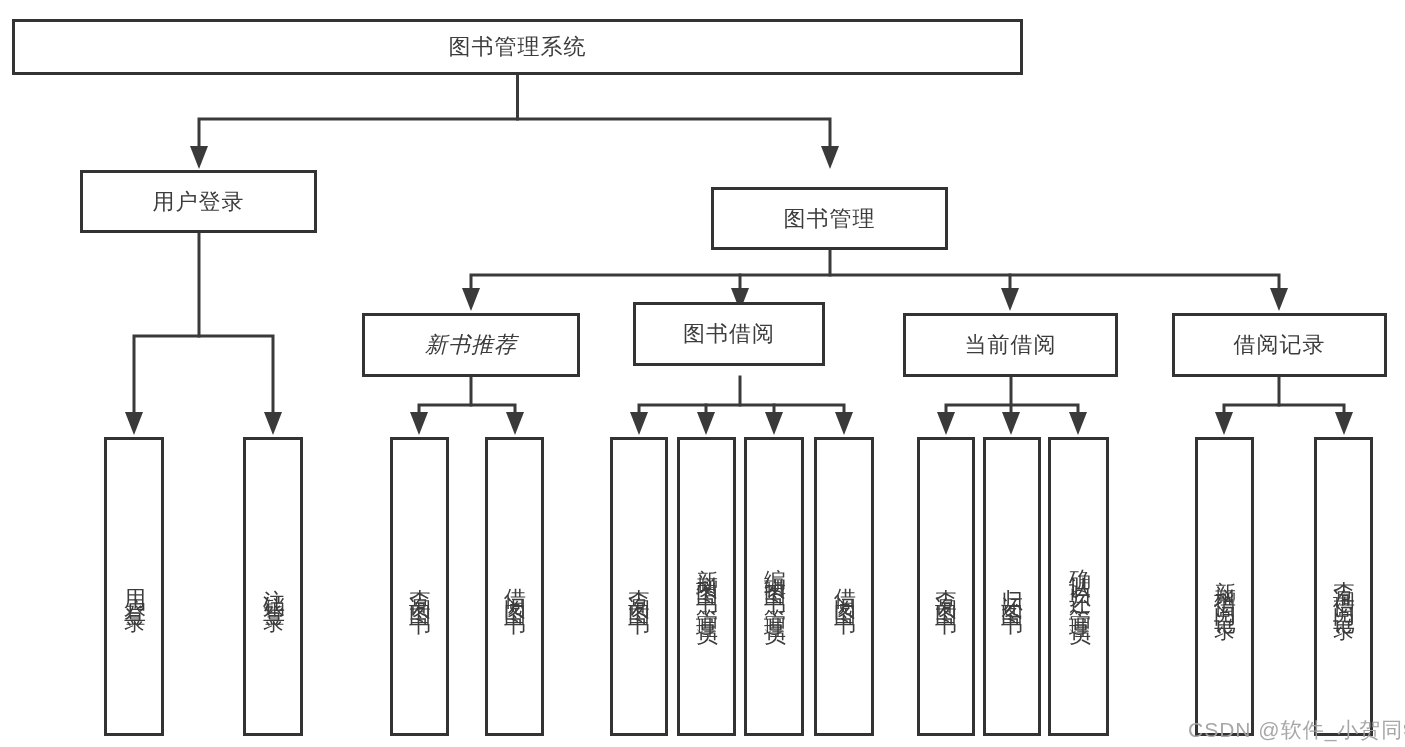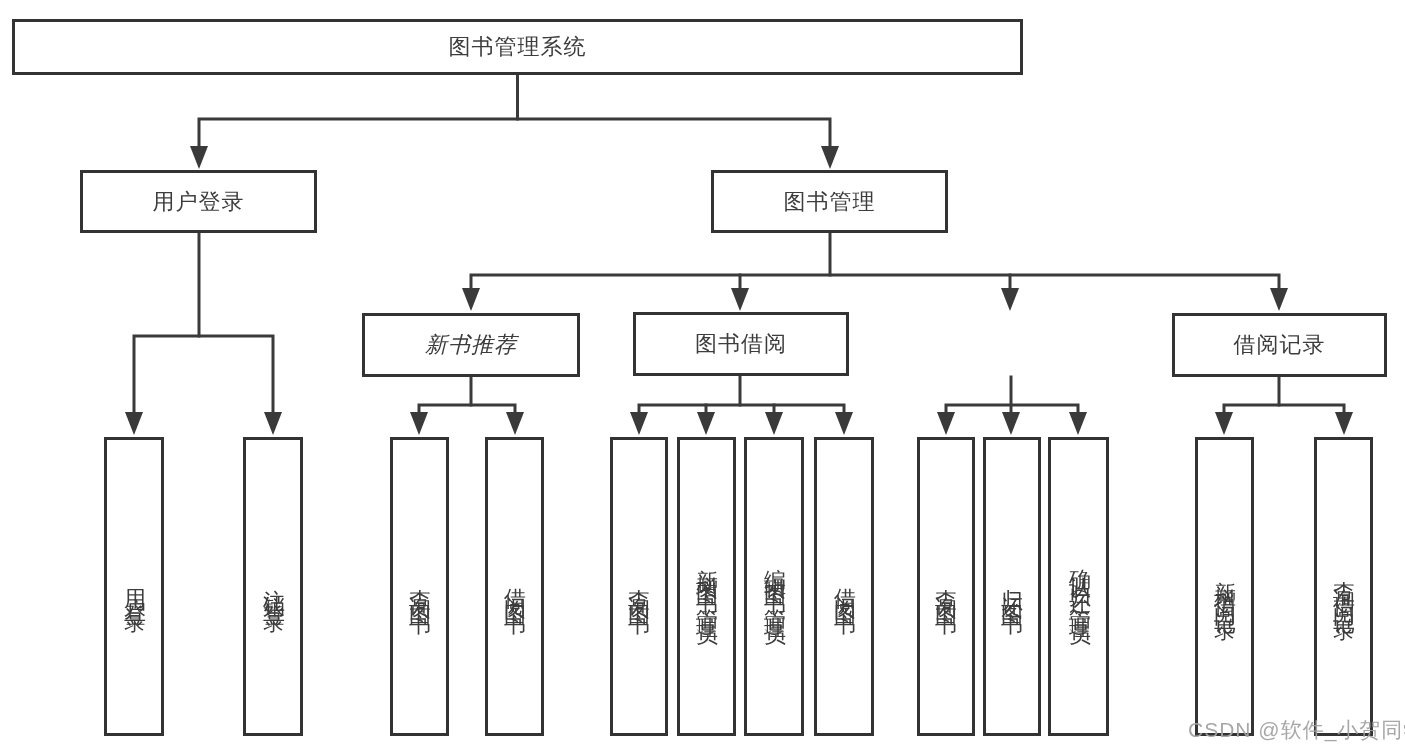--- a/index.html
+++ b/index.html
@@ -117,24 +117,25 @@
       <path d="M1279,377 V405"></path>
       <path d="M1224,415 V405 H1344 V415"></path>
       <polygon points="1215,412 1233,412 1224,435"></polygon>
       <polygon points="1335,412 1353,412 1344,435"></polygon>
     </g>
   </svg>
 
   <div class="node" style="left:12px; top:13px; width:1011px; height:56px;margin-top:6px;">图书管理系统</div>
 
   <div class="node" style="left:80px; top:170px; width:237px; height:63px;">用户登录</div>
-  <div class="node" style="left:711px; top:170px; width:237px; height:63px;">图书管理</div>
+  <div class="node" style="left:711px; top:187px; width:237px; height:63px;">图书管理</div>
 
   <div class="node" style="left:362px; top:313px; width:218px; height:64px;font-style:italic;">新书推荐</div>
-  <div class="node" style="left:633px; top:312px; width:216px; height:64px;">图书借阅</div>
+  <div class="node" style="left:633px; top:302px; width:192px; height:64px;">图书借阅</div>
+  <div class="node" style="left:903px; top:313px; width:215px; height:64px;">当前借阅</div>
   <div class="node" style="left:1172px; top:313px; width:215px; height:64px;">借阅记录</div>
 
   <div class="leaf" style="left:104px; width:60px;">用户登录</div>
   <div class="leaf" style="left:243px; width:60px;">注销登录</div>
 
   <div class="leaf" style="left:390px; width:59px;">查询图书</div>
   <div class="leaf" style="left:485px; width:59px;">借阅图书</div>
 
   <div class="leaf" style="left:610px; width:58px;">查询图书</div>
   <div class="leaf" style="left:677px; width:59px;">新增图书（管理员）</div>

